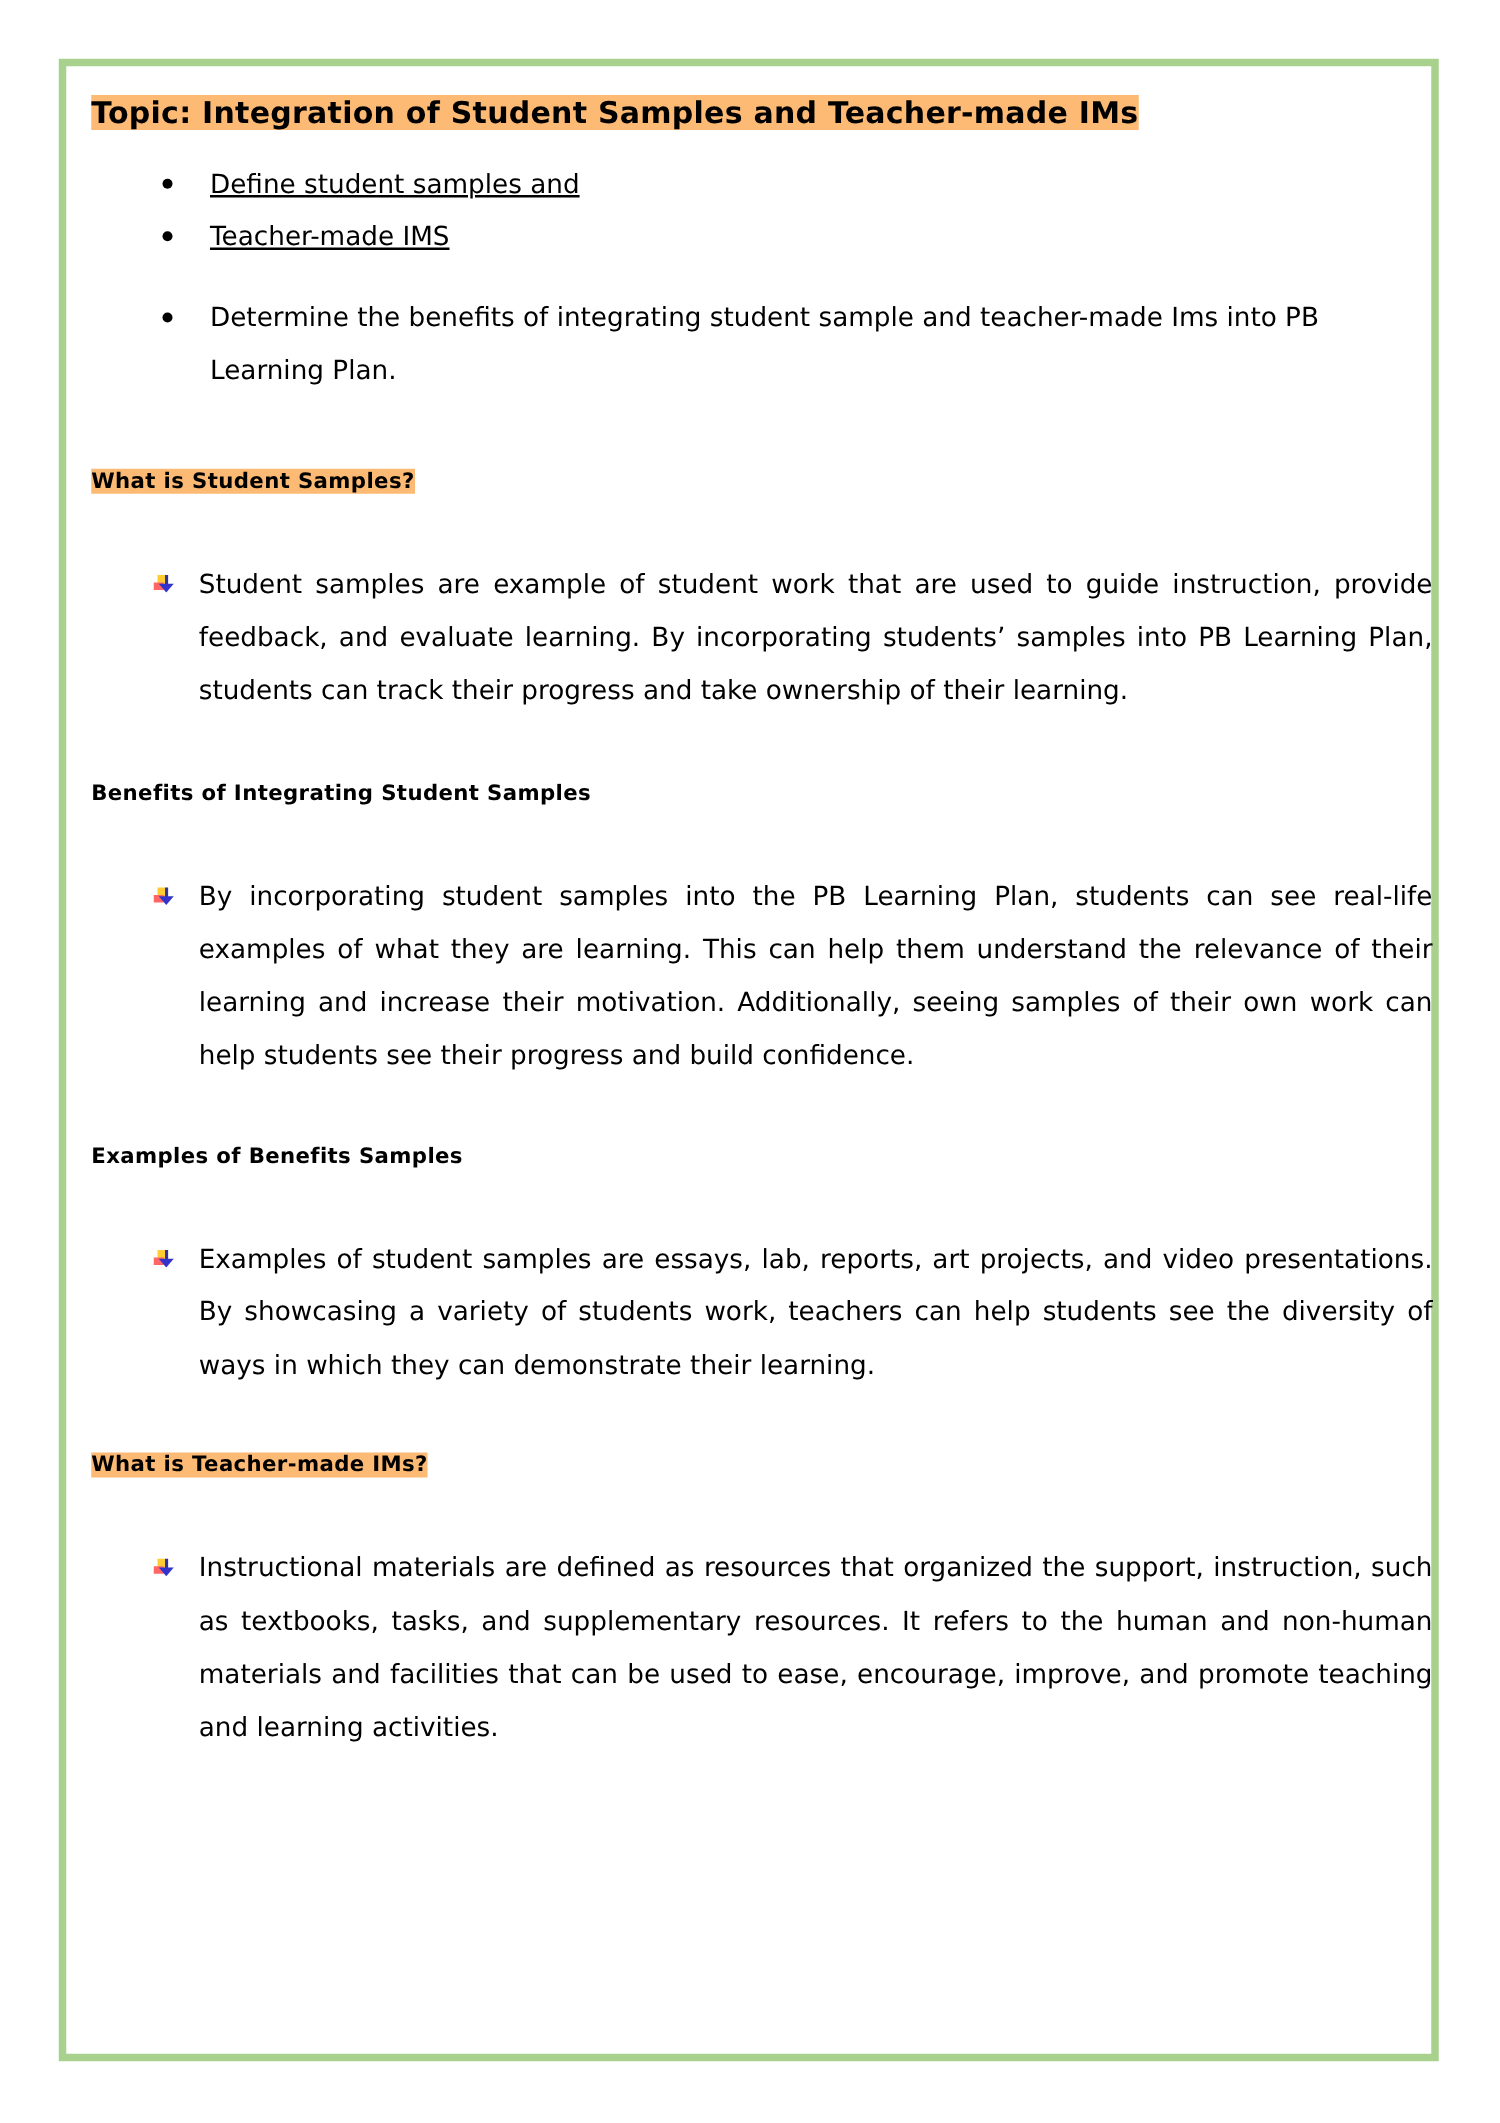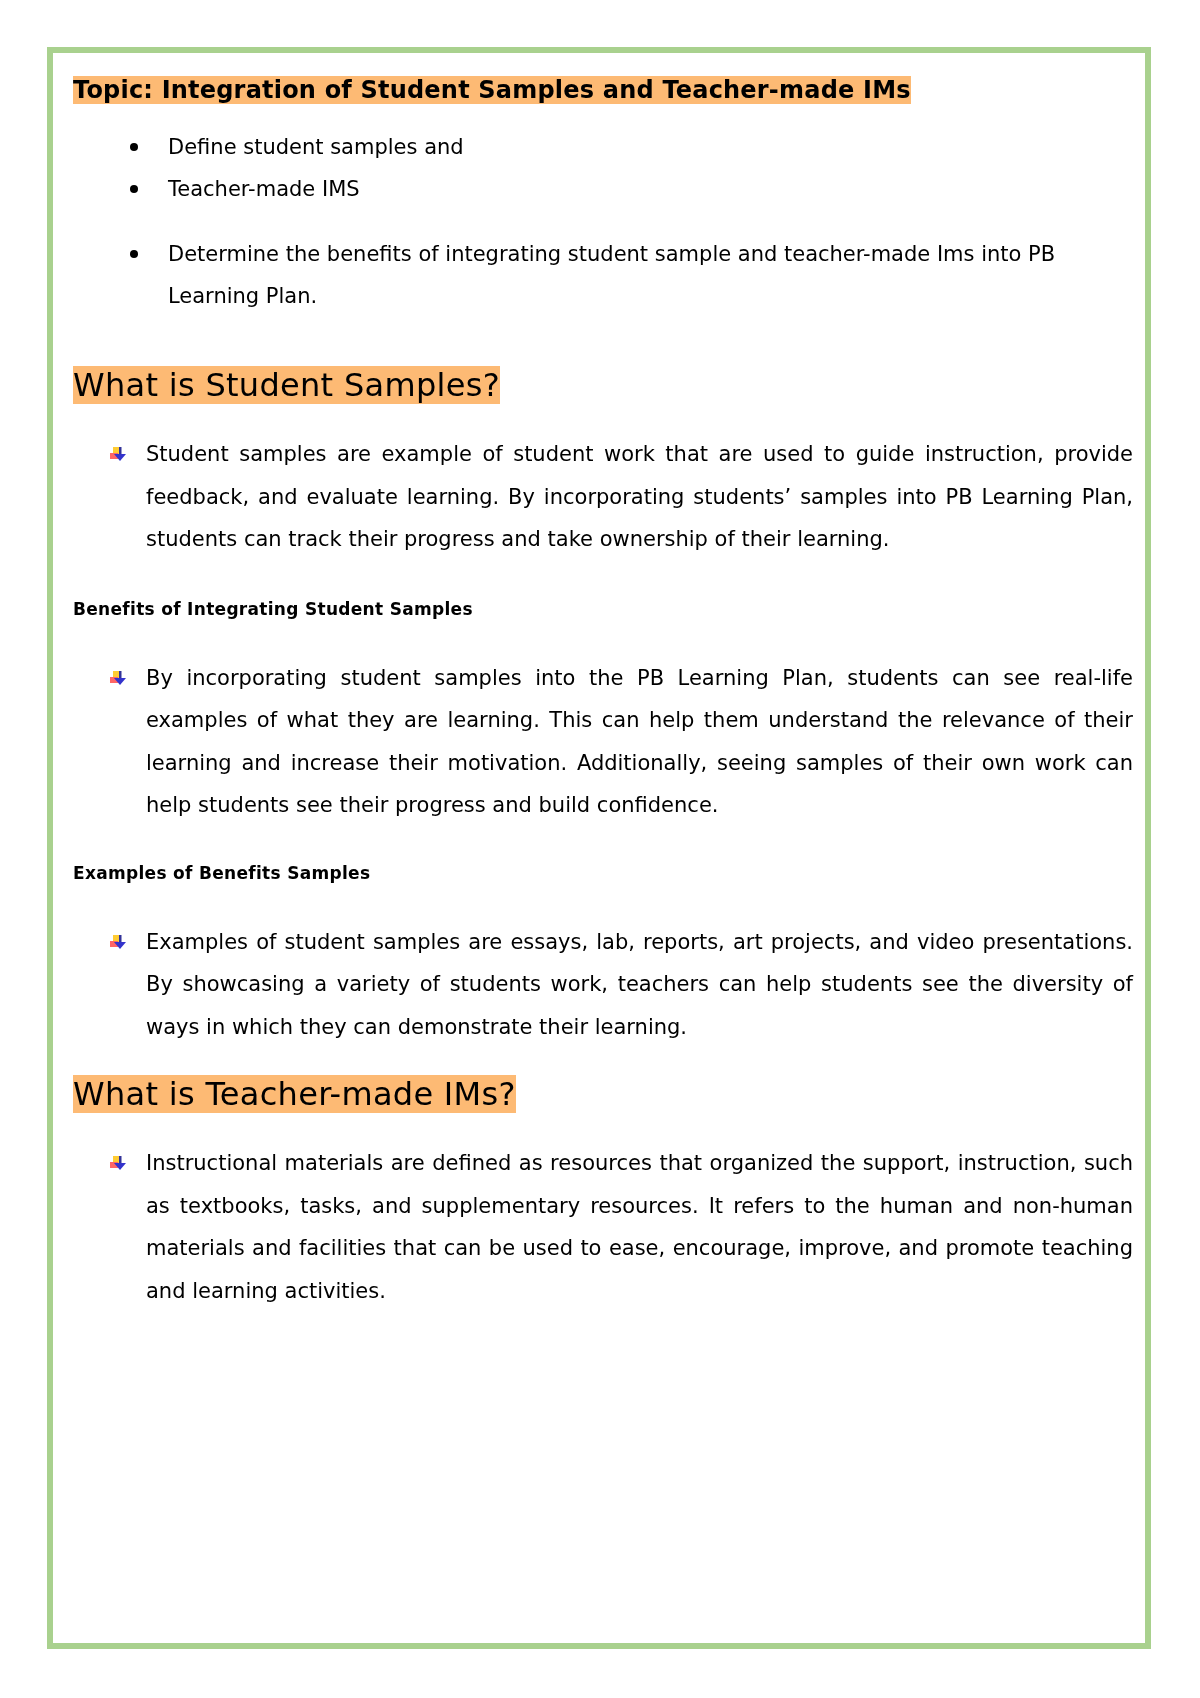--- a/index.html
+++ b/index.html
@@ -8,35 +8,35 @@
       position: absolute; left: 47px; top: 47px; width: 1104px; height: 1602px;
       border: 6px solid #a9d18e; box-sizing: border-box;
     }
     .content { position: absolute; left: 73px; top: 70px; width: 1060px; }
     .hl { background: #fdba74; }
     .title { font-weight: bold; font-size: 24px; line-height: 40px; margin: 0; letter-spacing: 0.2px; }
     .lo-label { font-weight: bold; font-size: 21px; margin: 18px 0 0 0; line-height: 30px; }
     ul.lo { list-style: none; margin: 0; padding: 0; }
     ul.lo li { position: relative; padding-left: 95px; font-size: 21px; line-height: 42px; }
     ul.lo li .dot { position: absolute; left: 57px; top: 17px; width: 8px; height: 8px; border-radius: 50%; background: #000; }
-    .h2 { font-weight: normal; font-size: 32px; line-height: 36px; margin: 0; letter-spacing: 0.3px; }
+    .h2 { font-weight: bold; font-size: 17px; line-height: 36px; margin: 0; letter-spacing: 0.3px; }
     .h2-plain { font-weight: bold; font-size: 17px; line-height: 36px; margin: 0; letter-spacing: 0.3px; }
-    .para { position: relative; padding-left: 73px; margin: 0; }
+    .para { position: relative; padding-left: 73px; margin: 13px; }
     .para .arrow { position: absolute; left: 36px; top: 12px; width: 20px; height: 18px; }
     .para p { margin: 0; font-size: 21px; line-height: 42.5px; text-align: justify; width: 987px; }
   </style>
 </head>
 <body>
 
 <div class="page-border"></div>
 
 <div class="content">
   <h1 class="title"><span class="hl">Topic: Integration of Student Samples and Teacher-made IMs</span></h1>
 
-  <ul class="lo" style="margin-top:16px;">
+  <ul class="lo" style="margin-top:16px;text-decoration:underline;">
     <li><span class="dot"></span><span>Define student samples and</span></li>
     <li><span class="dot"></span><span>Teacher-made IMS</span></li>
   </ul>
   <div style="height:23px"></div>
   <ul class="lo">
     <li><span class="dot"></span><span>Determine the benefits of integrating student sample and teacher-made Ims into PB Learning Plan.</span></li>
   </ul>
   <div style="height:22px"></div>
 
   <div style="height:28px"></div>

